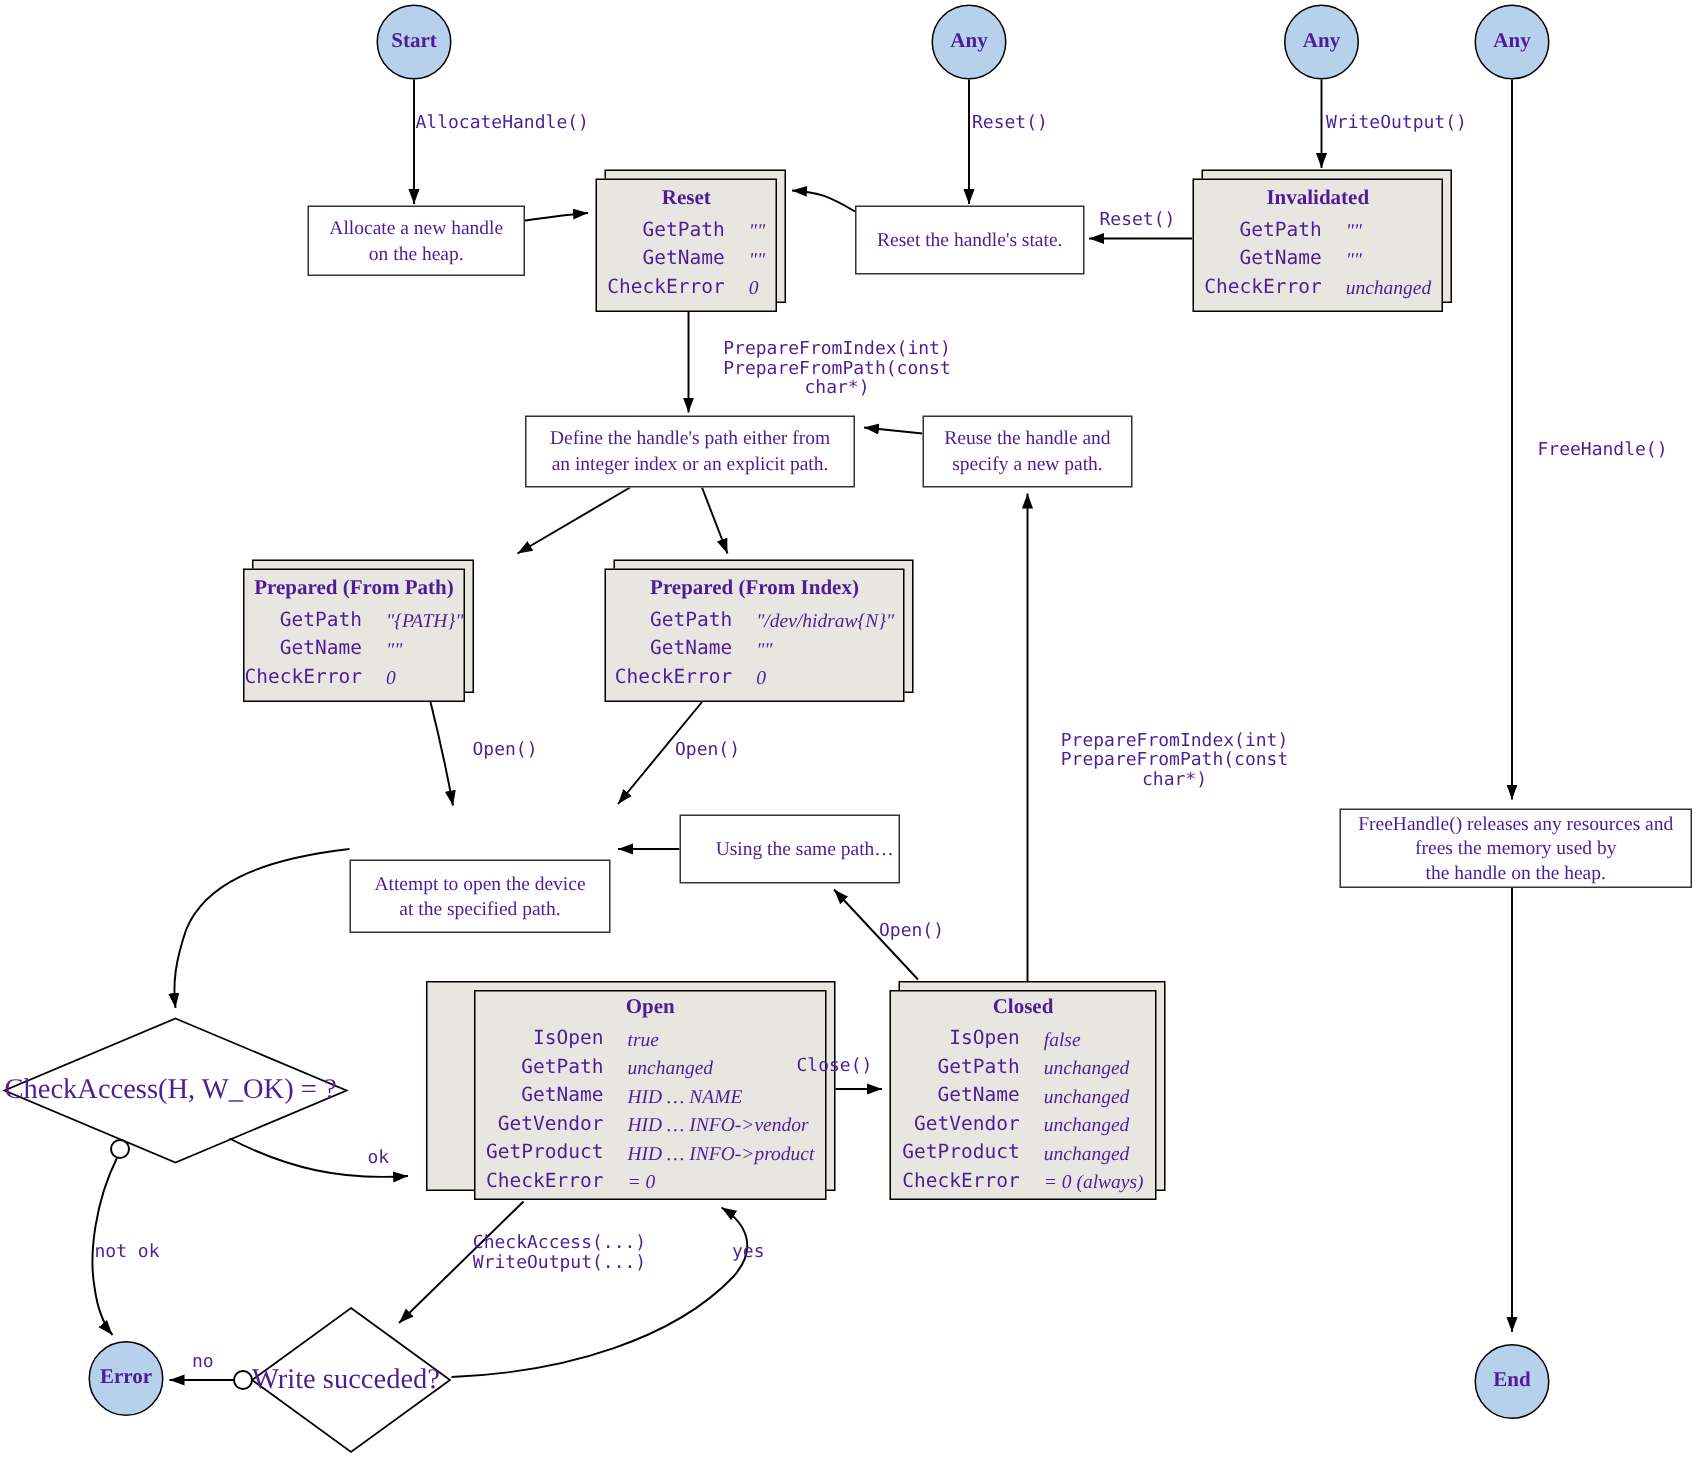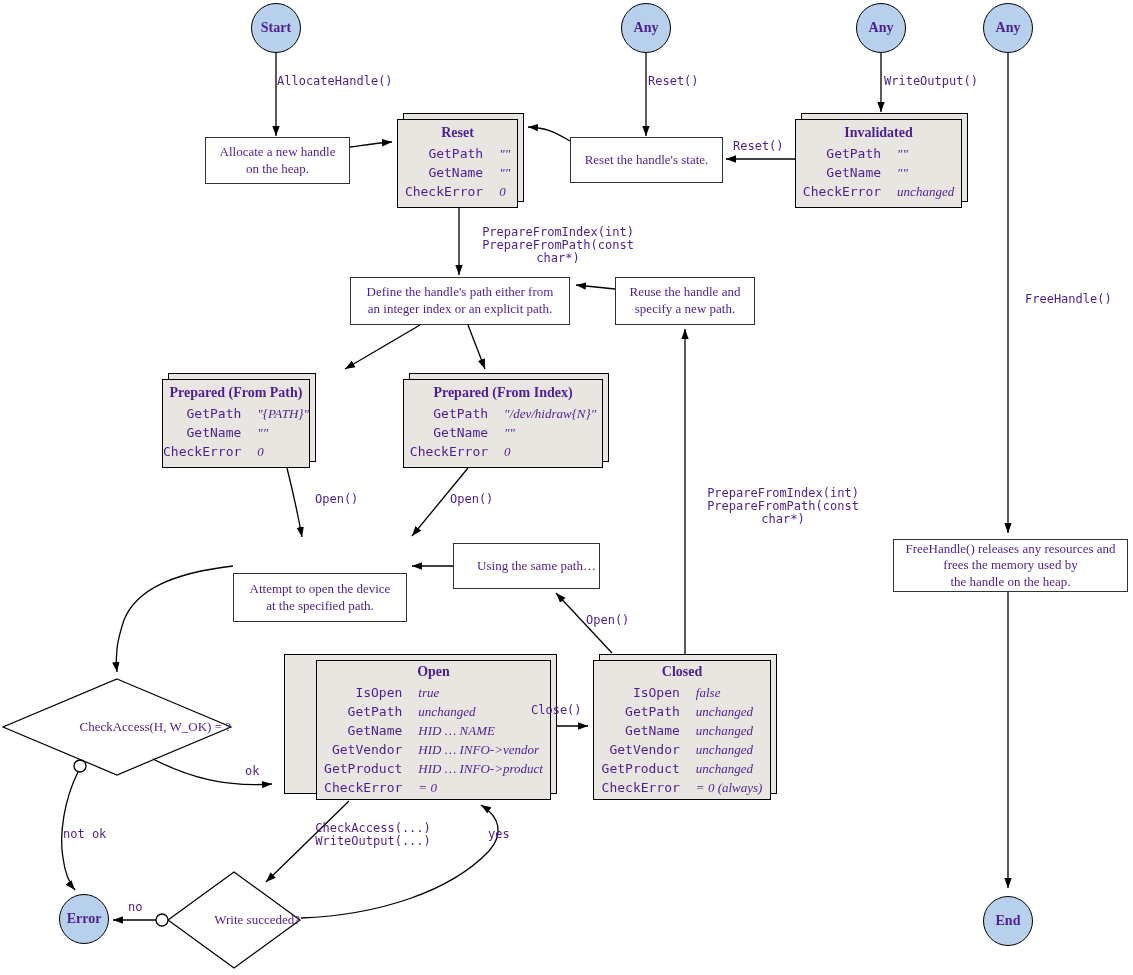--- a/index.html
+++ b/index.html
@@ -20,21 +20,21 @@
          box-sizing:border-box;padding-top:4px;}
   .state-title{text-align:center;font-weight:bold;font-size:14px;height:20px;line-height:18px;}
   .state-rows{display:grid;grid-template-columns:max-content max-content;column-gap:16px;
               justify-content:center;align-content:start;}
   .attr{font-family:"DejaVu Sans Mono","Liberation Mono",monospace;font-size:13px;
         text-align:right;line-height:19px;}
   .val{font-style:italic;font-size:13px;line-height:19px;}
   .elabel{position:absolute;font-family:"DejaVu Sans Mono","Liberation Mono",monospace;
           font-size:12px;line-height:13px;white-space:nowrap;}
   .elabel.center{text-align:center;white-space:normal;}
-  .dlabel{position:absolute;font-size:13px;text-align:right;line-height:15px;}
+  .dlabel{position:absolute;font-size:19px;text-align:left;line-height:15px;}
 </style>
 </head>
 <body>
 
 <div id="canvas">
 
   <svg id="edges" viewBox="0 0 1133 975">
     <defs>
       <marker id="ah" markerWidth="11" markerHeight="9" refX="10" refY="4.5" orient="auto" markerUnits="userSpaceOnUse">
         <path d="M0,0.8 L10,4.5 L0,8.2 z" fill="#000"></path>

